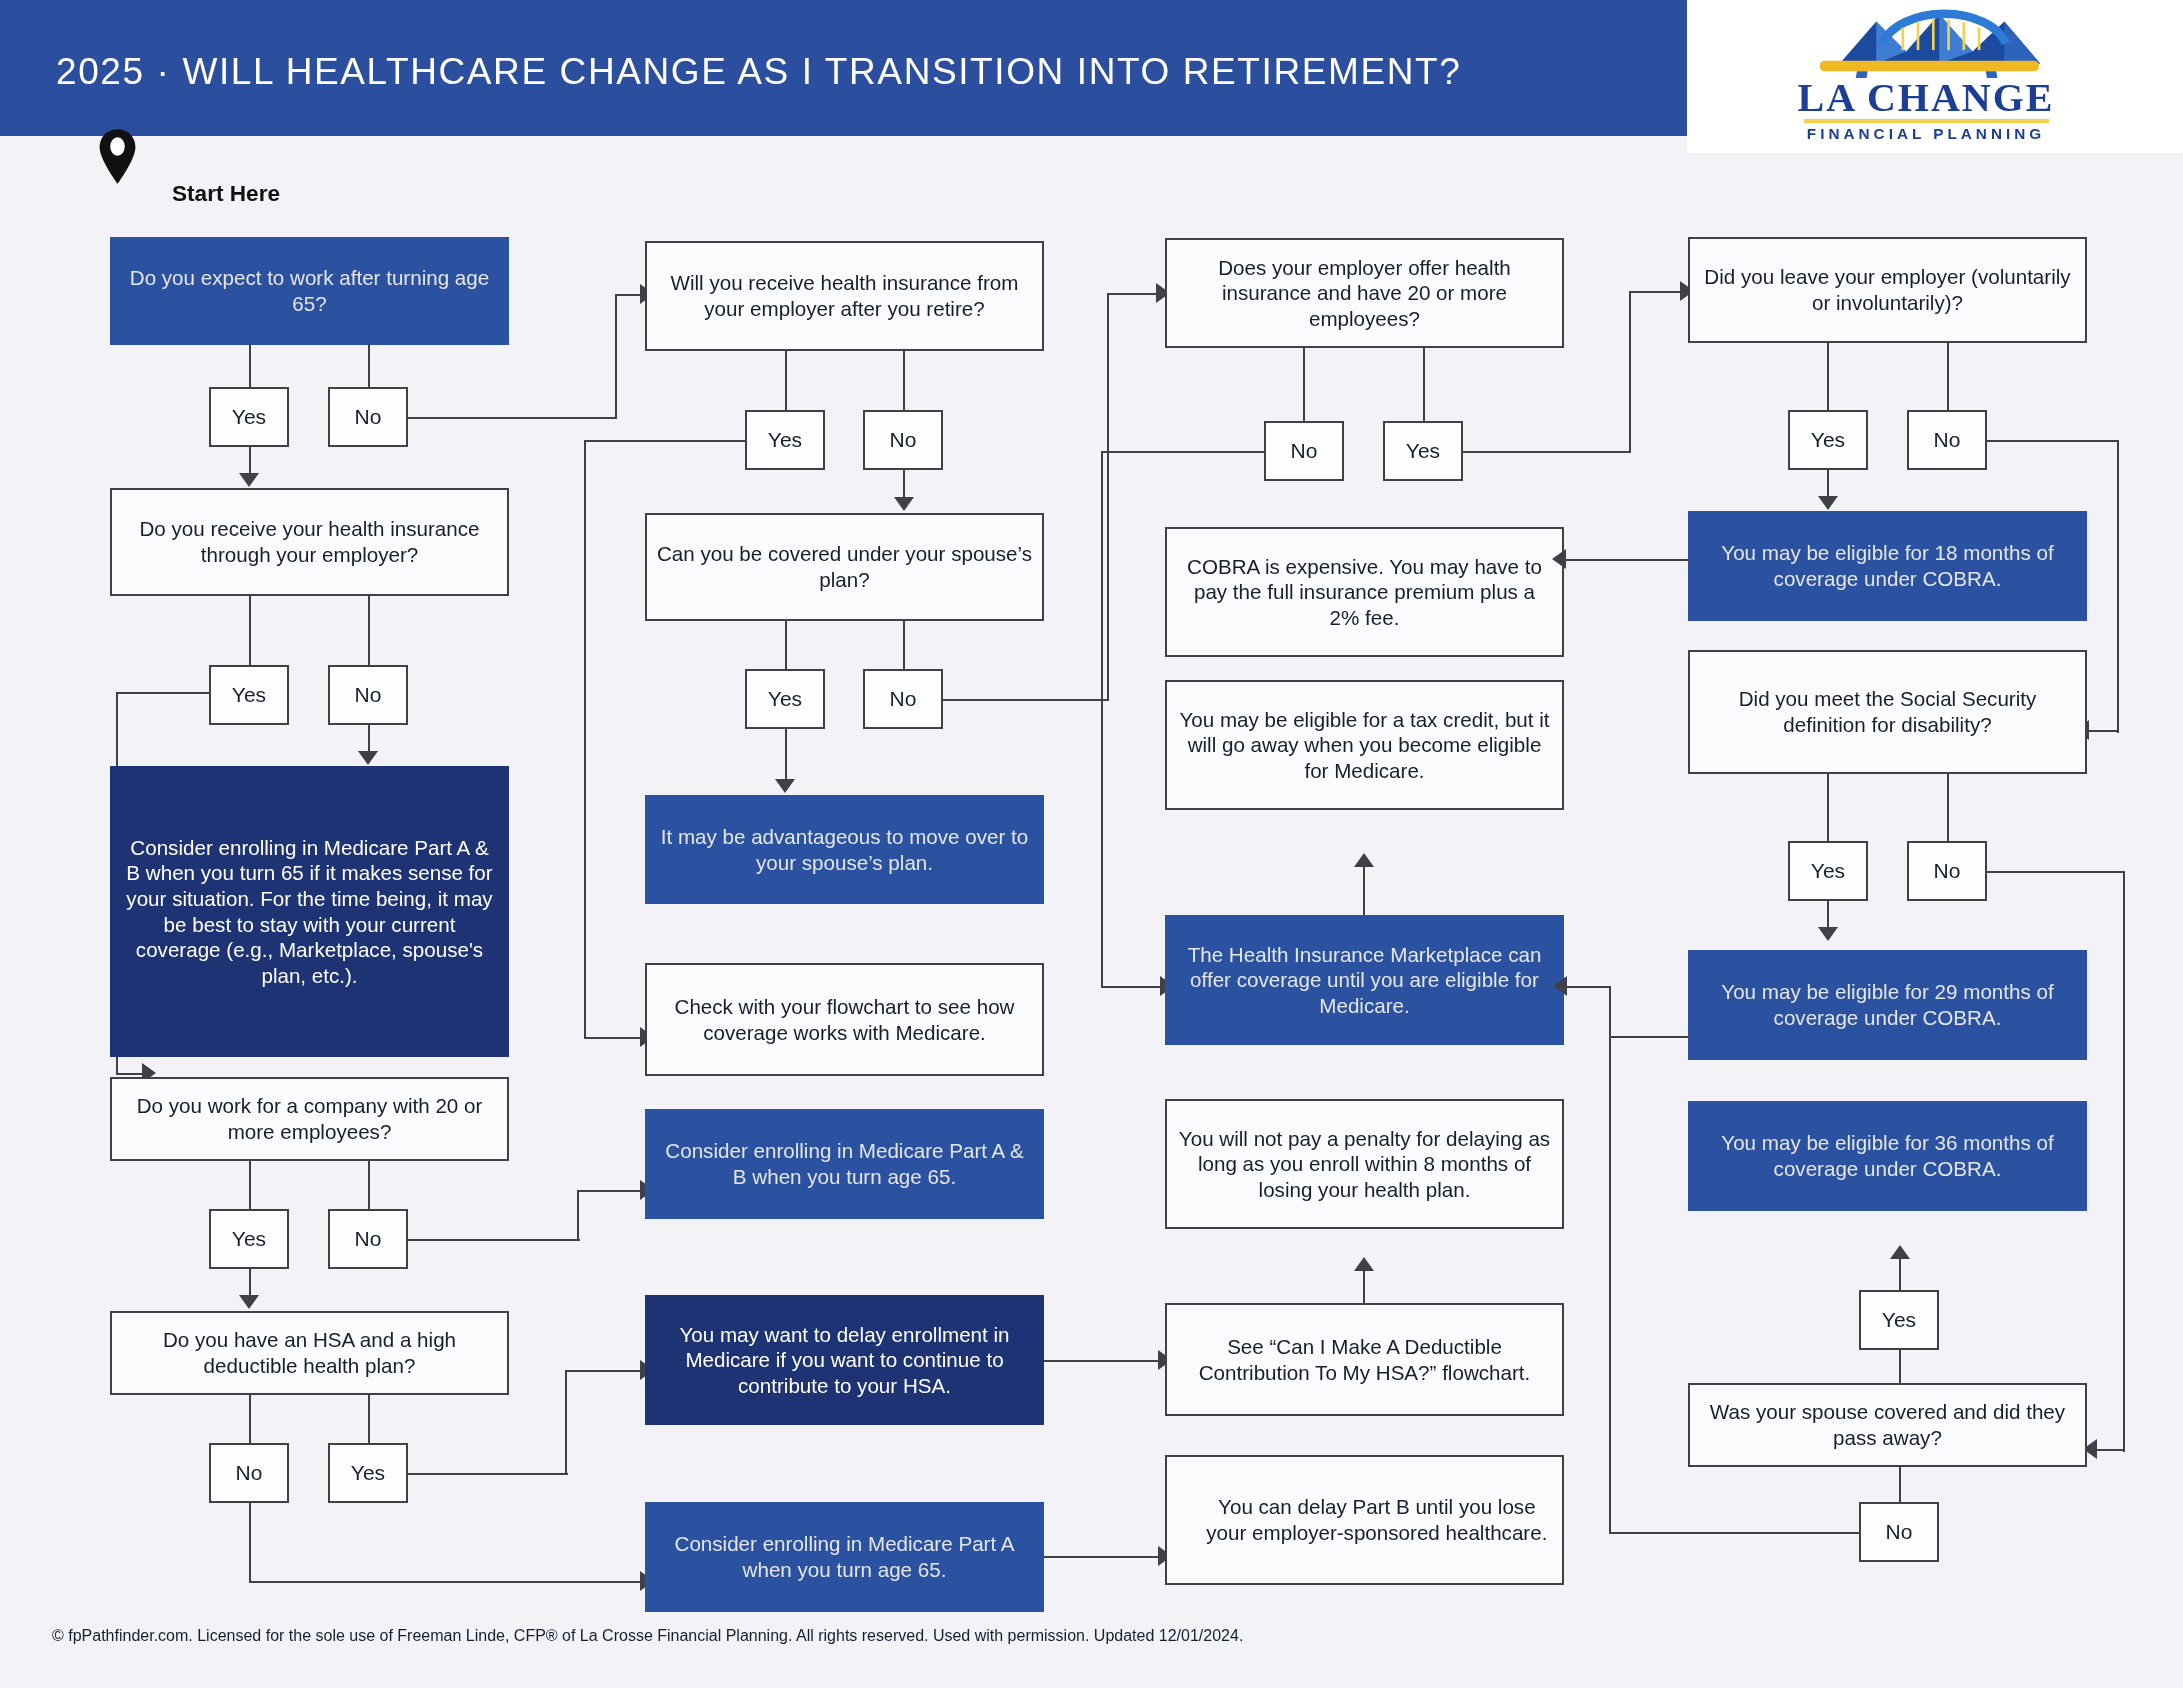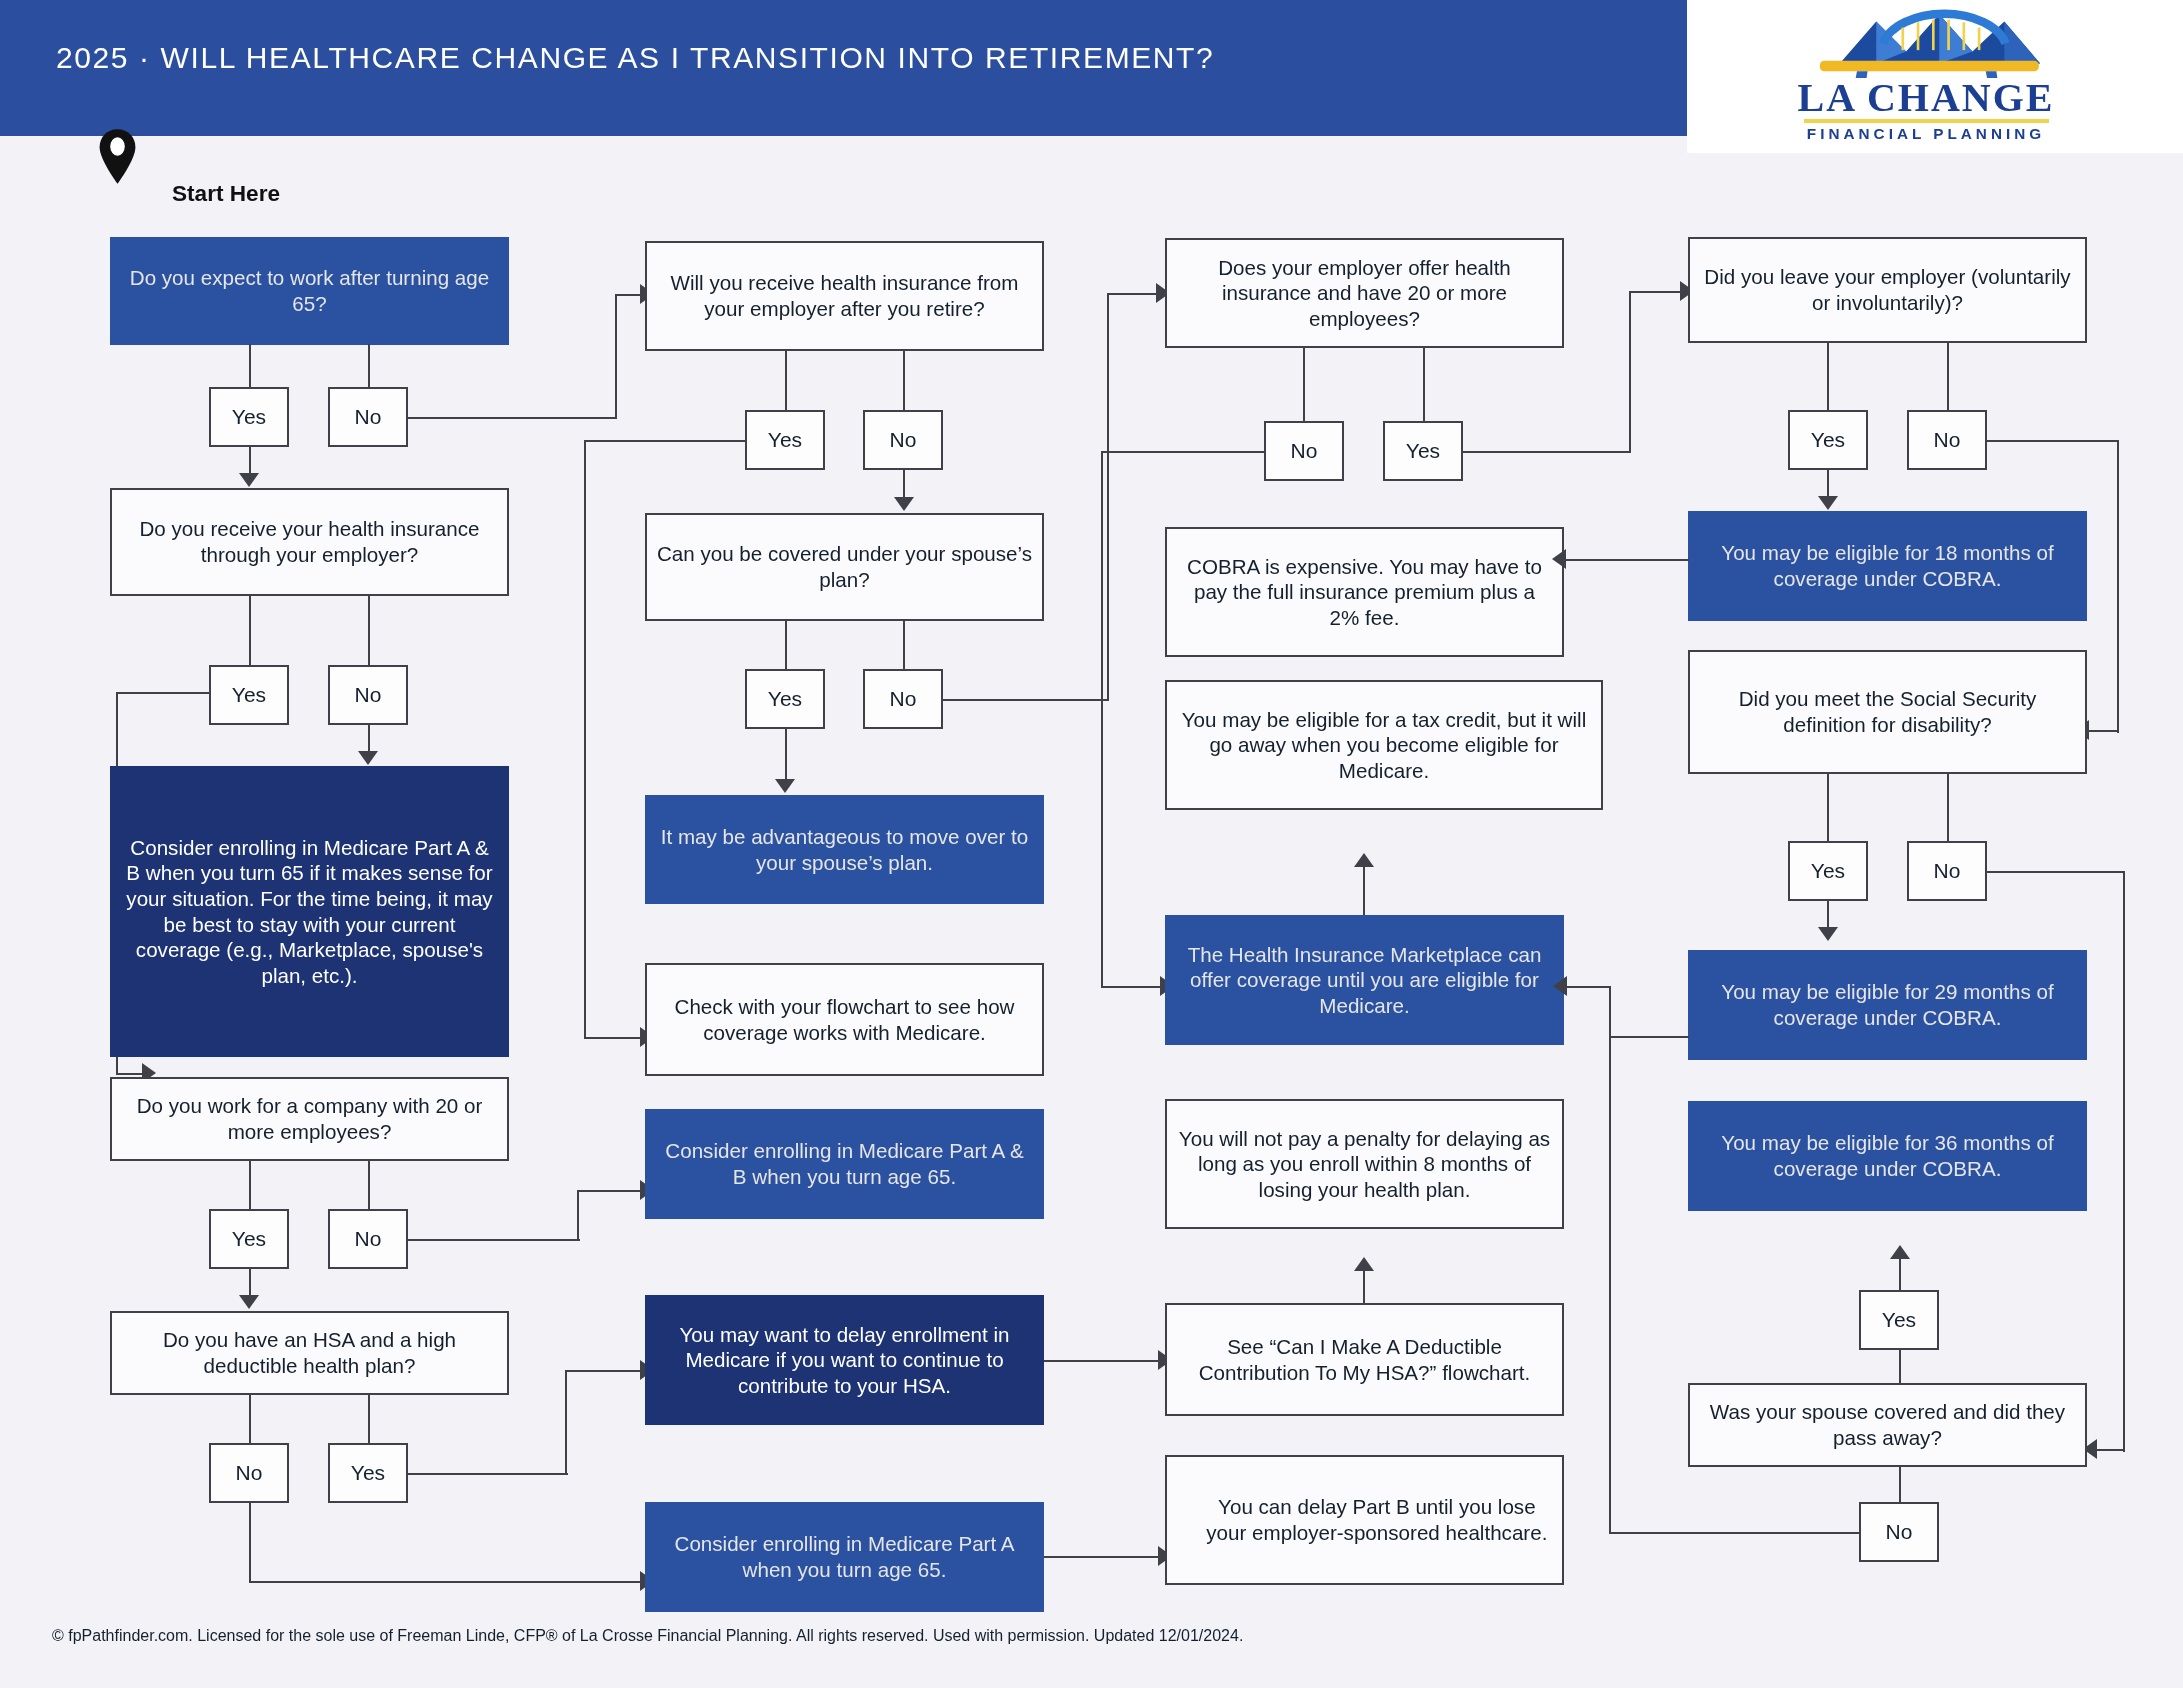--- a/index.html
+++ b/index.html
@@ -15,23 +15,23 @@
     position:absolute;left:0;top:0;width:1687px;height:136px;
     background:#2b4f9e;
   }
   .header-arrow{
     position:absolute;left:1687px;top:62px;width:0;height:0;
     border-top:25px solid transparent;
     border-bottom:25px solid transparent;
     border-left:29px solid #2b4f9e;
   }
   .header-title{
-    position:absolute;left:56px;top:41px;
+    position:absolute;left:56px;top:51px;
     color:#ffffff;
-    font-size:30px;letter-spacing:1.6px;font-weight:400;
+    font-size:37px;letter-spacing:1.6px;font-weight:400;
     white-space:nowrap;
     font-family:"Liberation Sans", sans-serif;
   }
   .logo-area{
     position:absolute;left:1687px;top:0;width:496px;height:153px;
     background:#ffffff;
   }
   .logo-wrap{position:absolute;left:53px;top:5.3px;width:372px;height:143px;}
   .logo-name{
     position:absolute;left:0;top:69px;width:372px;text-align:center;
@@ -257,21 +257,21 @@
   <div class="ln h" style="left:1101px;top:986px;width:64px;"></div>
   <div class="arw-r" style="left:1160px;top:976px;"></div>
 
   <div class="ln h" style="left:1463px;top:451px;width:168px;"></div>
   <div class="ln v" style="left:1629px;top:291px;height:161px;"></div>
   <div class="ln h" style="left:1629px;top:291px;width:55px;"></div>
   <div class="arw-r" style="left:1680px;top:281px;"></div>
 
   <div class="box" style="left:1165px;top:527px;width:399px;height:130px;">COBRA is expensive. You may have to pay the full insurance premium plus a 2% fee.</div>
 
-  <div class="box" style="left:1165px;top:680px;width:438px;height:130px;">You may be eligible for a tax credit, but it will go away when you become eligible for Medicare.</div>
+  <div class="box" style="left:1165px;top:680px;width:399px;height:130px;">You may be eligible for a tax credit, but it will go away when you become eligible for Medicare.</div>
 
   <div class="ln v" style="left:1363px;top:858px;height:57px;"></div>
   <div class="arw-u" style="left:1354px;top:853px;"></div>
 
   <div class="box blue" style="left:1165px;top:915px;width:399px;height:130px;">The Health Insurance Marketplace can offer coverage until you are eligible for Medicare.</div>
 
   <div class="box" style="left:1165px;top:1099px;width:399px;height:130px;">You will not pay a penalty for delaying as long as you enroll within 8 months of losing your health plan.</div>
 
   <div class="ln v" style="left:1363px;top:1262px;height:41px;"></div>
   <div class="arw-u" style="left:1354px;top:1257px;"></div>

